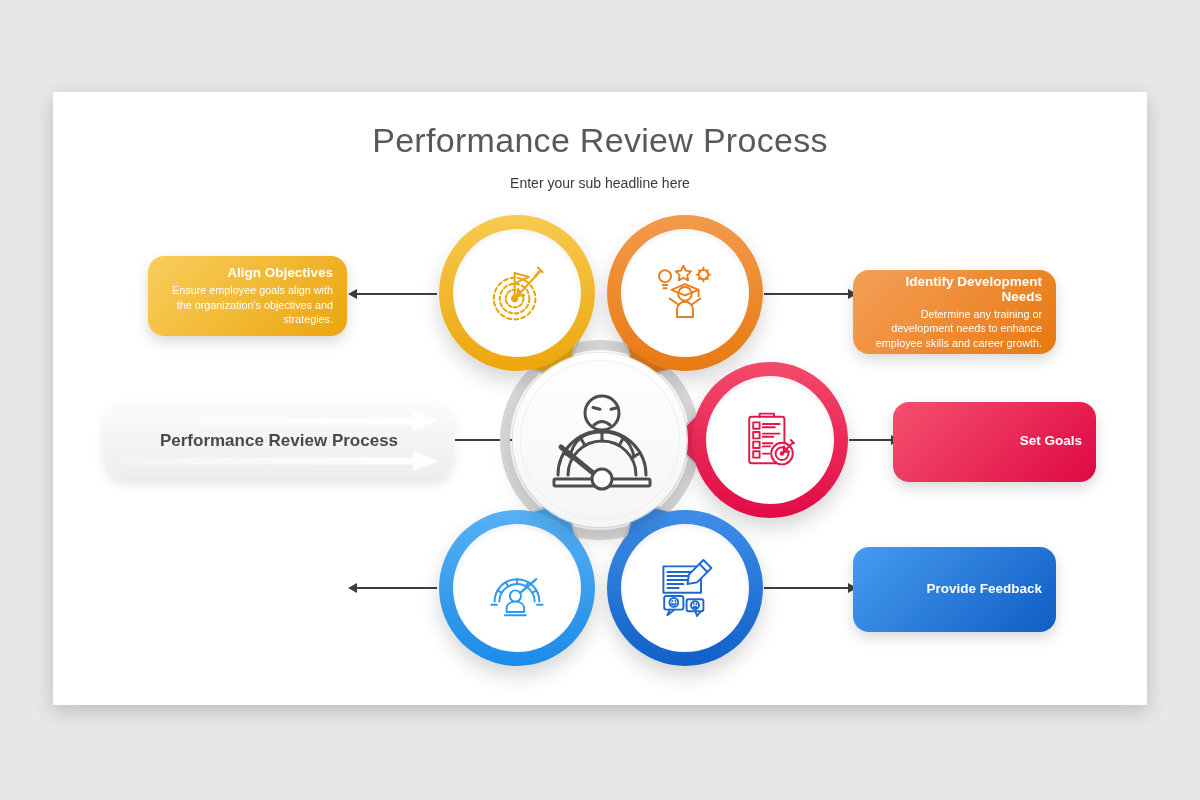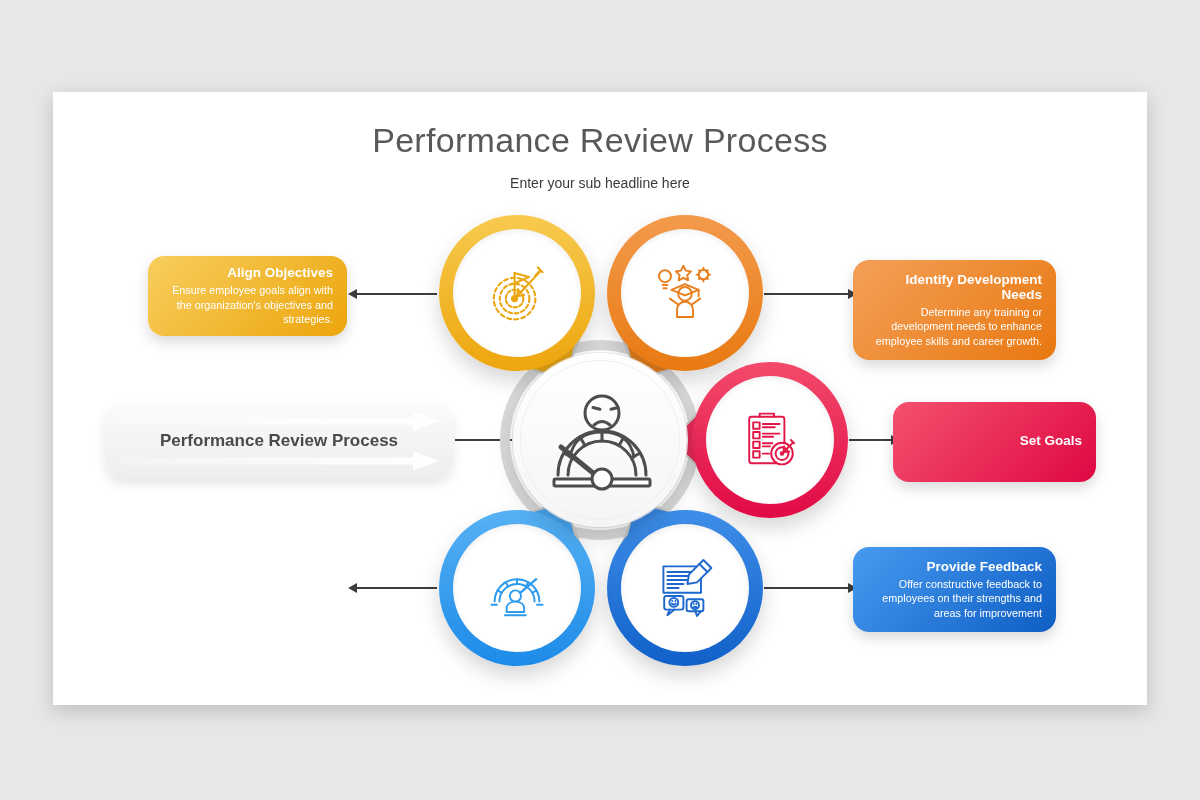--- a/index.html
+++ b/index.html
@@ -75,21 +75,21 @@
   
   .card{
     position:absolute;border-radius:16px;color:#fff;text-align:right;
     display:flex;flex-direction:column;justify-content:center;
     padding:8px 14px;box-sizing:border-box;
     box-shadow:0 6px 14px rgba(0,0,0,.15);z-index:2;
   }
   .card .c-title{font-size:13.5px;font-weight:bold;margin:0 0 3px;}
   .card .c-desc{font-size:10.8px;line-height:1.35;margin:0;}
   .c-align{left:148px;top:256px;width:199px;height:80px;background:linear-gradient(135deg,#F8CE5E,#ECA50C);}
-  .c-identify{left:853px;top:260px;width:203px;height:100px;background:linear-gradient(135deg,#F4A058,#E87810);}
+  .c-identify{left:853px;top:270px;width:203px;height:84px;background:linear-gradient(135deg,#F4A058,#E87810);}
   .c-goals{left:893px;top:402px;width:203px;height:80px;background:linear-gradient(135deg,#F4516E,#DF0843);}
   .c-feedback{left:853px;top:547px;width:203px;height:85px;background:linear-gradient(135deg,#479BF0,#0F5EC4);}
   .c-assess{left:148px;top:549px;width:198px;height:79px;background:linear-gradient(135deg,#5FB6F5,#1987E6);}
   
   .hub-card{
     position:absolute;left:105px;top:403px;width:348px;height:76px;border-radius:20px;
     background:linear-gradient(180deg,#fbfbfb,#ededed);
     box-shadow:0 5px 12px rgba(0,0,0,.10);z-index:2;
     display:flex;align-items:center;justify-content:center;overflow:hidden;
   }
@@ -252,21 +252,20 @@
   </div>
   <div class="card c-identify">
     <div class="c-title">Identify Development Needs</div>
     <div class="c-desc">Determine any training or development needs to enhance employee skills and career growth.</div>
   </div>
   <div class="card c-goals">
     <div class="c-title">Set Goals</div>
   </div>
   <div class="card c-feedback">
     <div class="c-title">Provide Feedback</div>
-    <div class="c-desc">Offer constructive feedback to employees on their strengths and areas for improvement</div>
   </div>
 
   <div class="hub-card">
     <svg class="warrow top" viewBox="0 0 320 22">
       <defs>
         <linearGradient id="wg1" x1="0" y1="0" x2="1" y2="0">
           <stop offset="0" stop-color="#ffffff" stop-opacity="0.25"></stop>
           <stop offset="1" stop-color="#ffffff" stop-opacity="1"></stop>
         </linearGradient>
       </defs>

